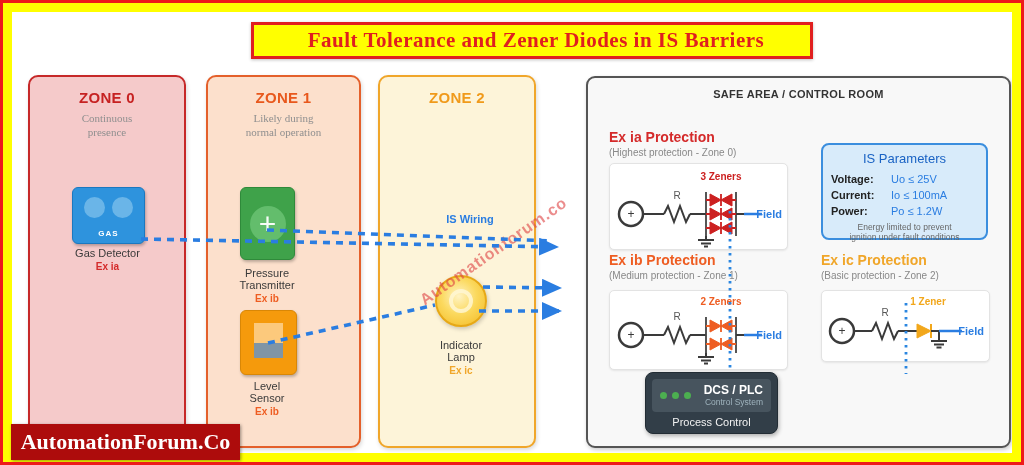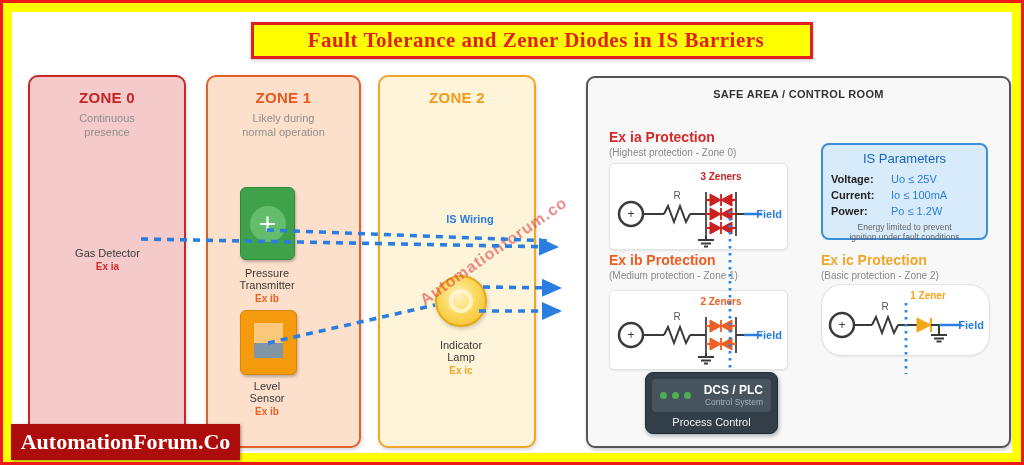--- a/index.html
+++ b/index.html
@@ -21,21 +21,21 @@
     box-shadow:1px 2px 4px rgba(0,0,0,.15);}
   .zone0{left:25px;width:158px;background:#f5caca;border:2px solid #c62828;}
   .zone1{left:203px;width:155px;background:#fce0cc;border:2px solid #e4602b;}
   .zone2{left:375px;width:158px;background:#fdf4d9;border:2px solid #f0a62a;}
   .zone-title{position:absolute;top:12px;left:0;width:100%;text-align:center;
     font-weight:bold;font-size:15px;letter-spacing:.3px;}
   .zone0 .zone-title{color:#c62222;}
   .zone1 .zone-title{color:#e8581c;}
   .zone2 .zone-title{color:#f09a1b;}
   .zone-sub{position:absolute;top:34px;left:0;width:100%;text-align:center;
-    font-size:11px;line-height:14px;color:#8f8f8f;}
+    font-size:11px;line-height:14px;color:#8f8f8f;font-family:Liberation Serif, serif;}
 
   
   .dev-label{position:absolute;text-align:center;font-size:11px;line-height:12px;color:#3a3a3a;}
   .dev-rating{font-size:10px;font-weight:bold;margin-top:2px;}
   .r-red{color:#d42a2a;} .r-orange{color:#ee5d22;} .r-amber{color:#f0a62a;}
 
   .gas-box{position:absolute;left:42px;top:110px;width:71px;height:55px;background:#2e93dd;
     border:1px solid #1b78c0;border-radius:6px;box-shadow:1px 2px 3px rgba(0,0,0,.25);}
   .gas-eyes{position:absolute;top:9px;left:0;width:100%;display:flex;justify-content:center;gap:7px;}
   .gas-eye{width:21px;height:21px;border-radius:50%;background:#6ab5e8;}
@@ -123,20 +123,27 @@
 
   <div class="title-banner">
     <span>Fault Tolerance and Zener Diodes in IS Barriers</span>
   </div>
 
   <div class="zone zone0">
     <div class="zone-title">ZONE 0</div>
     <div class="zone-sub">
       <div>Continuous</div>
       <div>presence</div>
+    </div>
+    <div class="gas-box">
+      <div class="gas-eyes">
+        <div class="gas-eye"></div>
+        <div class="gas-eye"></div>
+      </div>
+      <div class="gas-text">GAS</div>
     </div>
     <div class="dev-label" style="left:15px;top:170px;width:125px;">
       <div>Gas Detector</div>
       <div class="dev-rating r-red">Ex ia</div>
     </div>
   </div>
 
   <div class="zone zone1">
     <div class="zone-title">ZONE 1</div>
     <div class="zone-sub">
@@ -245,21 +252,21 @@
         </g>
         <path class="c-wire" d="M96,62 V66 M88,66 H104 M91,69.5 H101 M94,72.5 H98"></path>
         <path class="c-wire" d="M126,44 H134"></path>
         <path class="c-blue" d="M134,44 H152"></path>
         <text x="172" y="48" text-anchor="end" class="c-field">Field</text>
       </svg>
     </div>
 
     <div class="prot-title t-ic" style="left:233px;top:174px;">Ex ic Protection</div>
     <div class="prot-sub" style="left:233px;top:192px;">(Basic protection - Zone 2)</div>
-    <div class="circ-box" style="left:233px;top:206px;width:167px;height:70px;border-radius:21px;">
+    <div class="circ-box" style="left:233px;top:212px;width:167px;height:70px;">
       <svg width="167" height="70" viewBox="0 0 167 70">
         <text x="106" y="14" text-anchor="middle" class="c-zlabel" fill="#f2a71b">1 Zener</text>
         <circle cx="20" cy="40" r="12" fill="none" stroke="#3a3a3a" stroke-width="2.5"></circle>
         <text x="20" y="44" text-anchor="middle" class="c-plus">+</text>
         <path class="c-wire" d="M32,40 H50"></path>
         <polyline class="c-wire" points="50,40 54,32 60,48 66,32 72,48 76,40"></polyline>
         <text x="63" y="25" text-anchor="middle" class="c-r">R</text>
         <path class="c-wire" d="M76,40 H95"></path>
         <g fill="#f2a71b" stroke="#f2a71b">
           <path d="M95,33 L95,47 L109,40 Z"></path>

